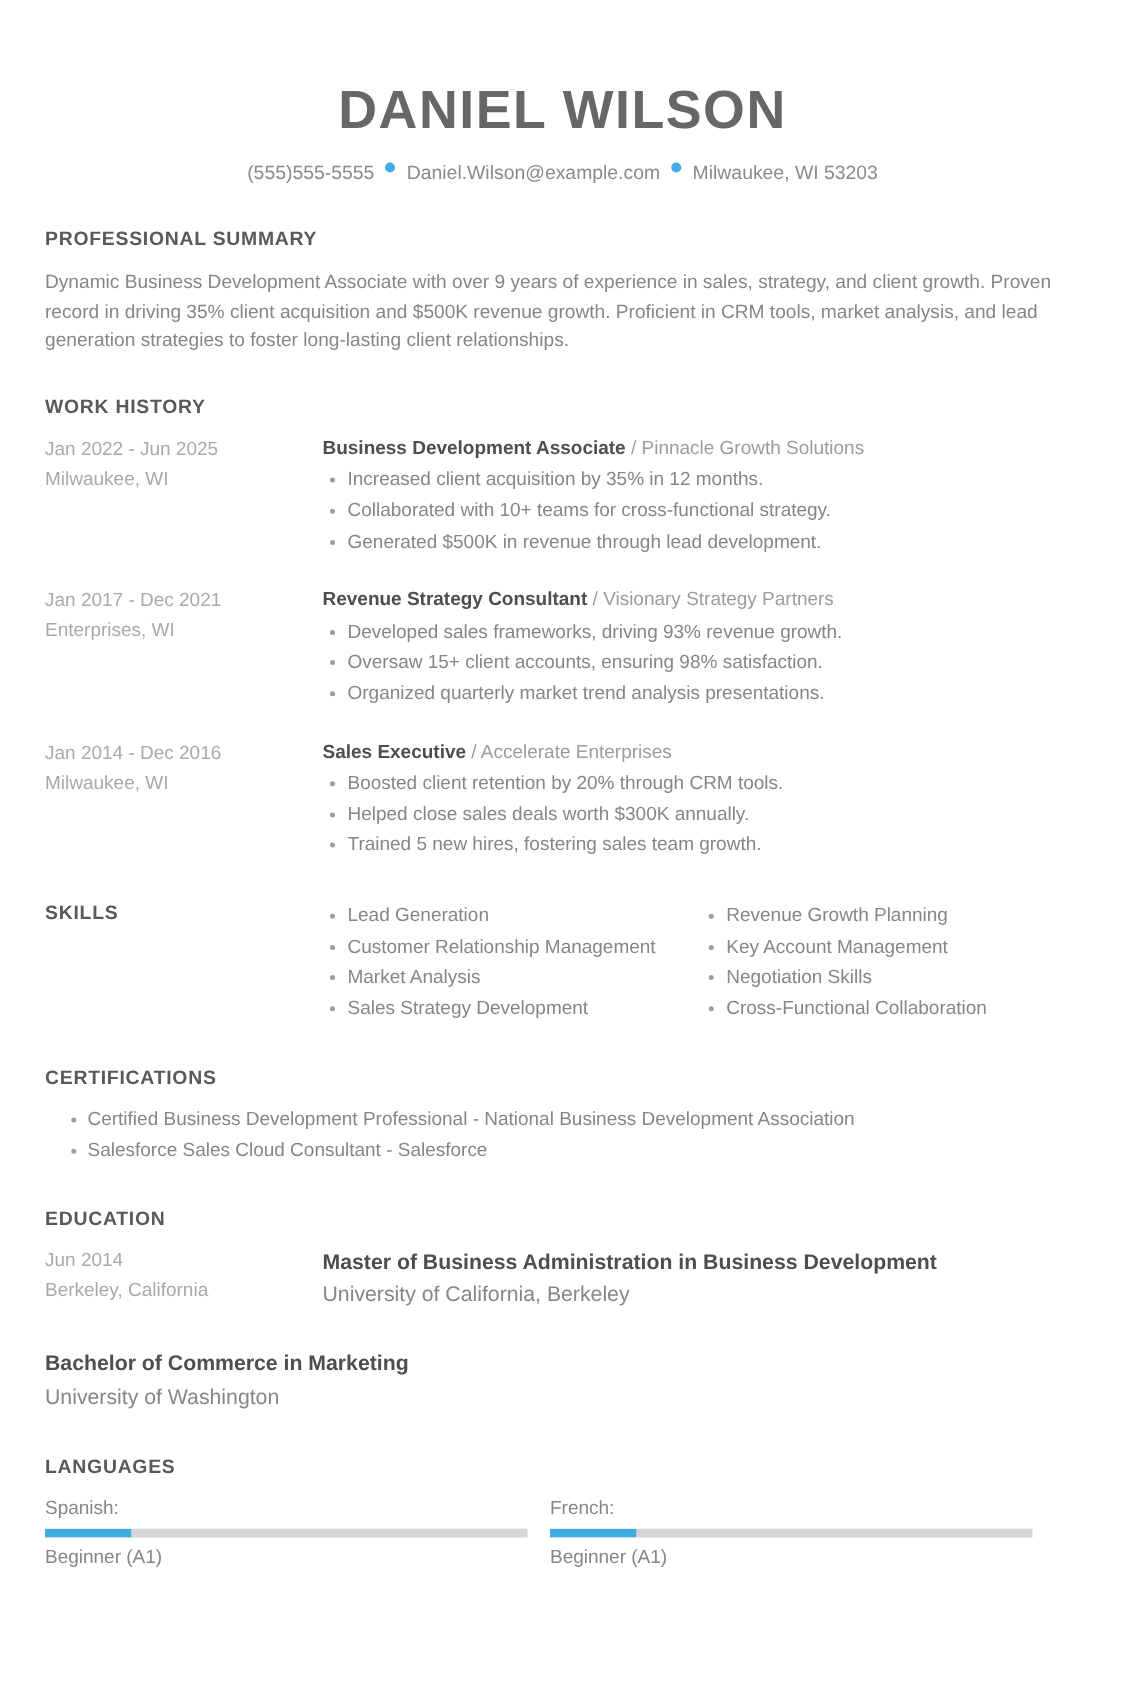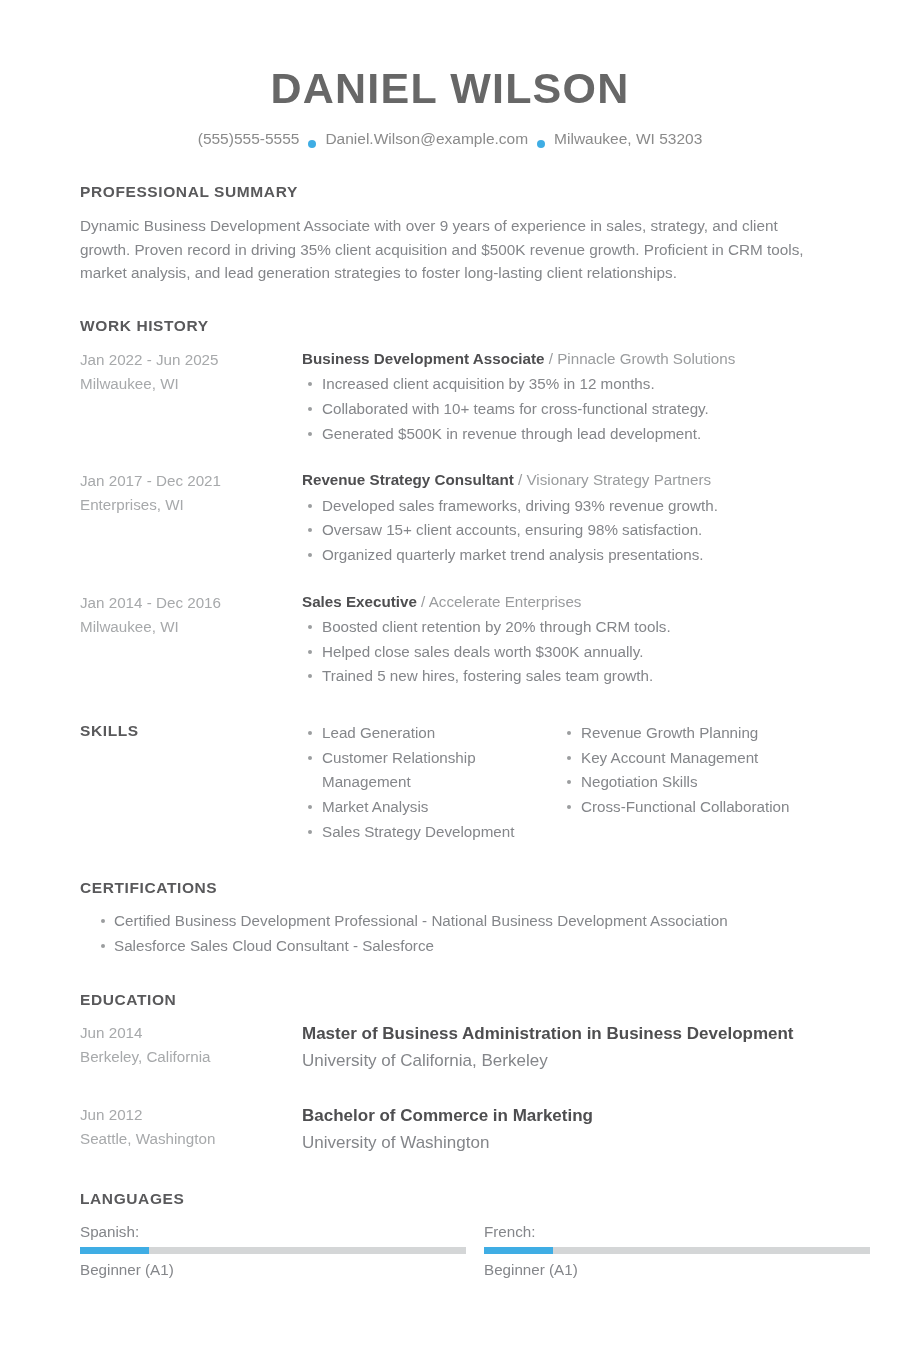--- a/index.html
+++ b/index.html
@@ -13,41 +13,41 @@
   body {
     font-family: "Liberation Sans", sans-serif;
     color: #6f6f6f;
     -webkit-font-smoothing: antialiased;
   }
 
   .page {
     width: 900px;
     height: 1350px;
     position: relative;
-    padding: 0 80px;
+    padding: 0 36px;
   }
 
   
   .header { padding-top: 66px; text-align: center; }
 
   .name {
     font-size: 43px;
     font-weight: 700;
     letter-spacing: 1.2px;
     color: #676767;
     line-height: 1.05;
   }
 
   .contact {
     margin-top: 19px;
     font-size: 15.5px;
     color: #8a8a8a;
     display: flex;
     justify-content: center;
-    align-items: flex-end;
+    align-items: flex-start;
     gap: 9px;
     white-space: nowrap;
   }
 
   .contact .sep {
     display: inline-block;
     width: 8px;
     height: 8px;
     border-radius: 50%;
     background: #3fade4;
@@ -332,24 +332,20 @@
           <div>Jun 2014</div>
           <div>Berkeley, California</div>
         </div>
         <div class="edu-body">
           <div class="edu-degree">Master of Business Administration in Business Development</div>
           <div class="edu-school">University of California, Berkeley</div>
         </div>
       </div>
 
       <div class="edu-item">
-        <div class="edu-meta">
-          <div>Jun 2012</div>
-          <div>Seattle, Washington</div>
-        </div>
         <div class="edu-body">
           <div class="edu-degree">Bachelor of Commerce in Marketing</div>
           <div class="edu-school">University of Washington</div>
         </div>
       </div>
 
     </div>
   </div>
 
   <div class="lang-sec">

